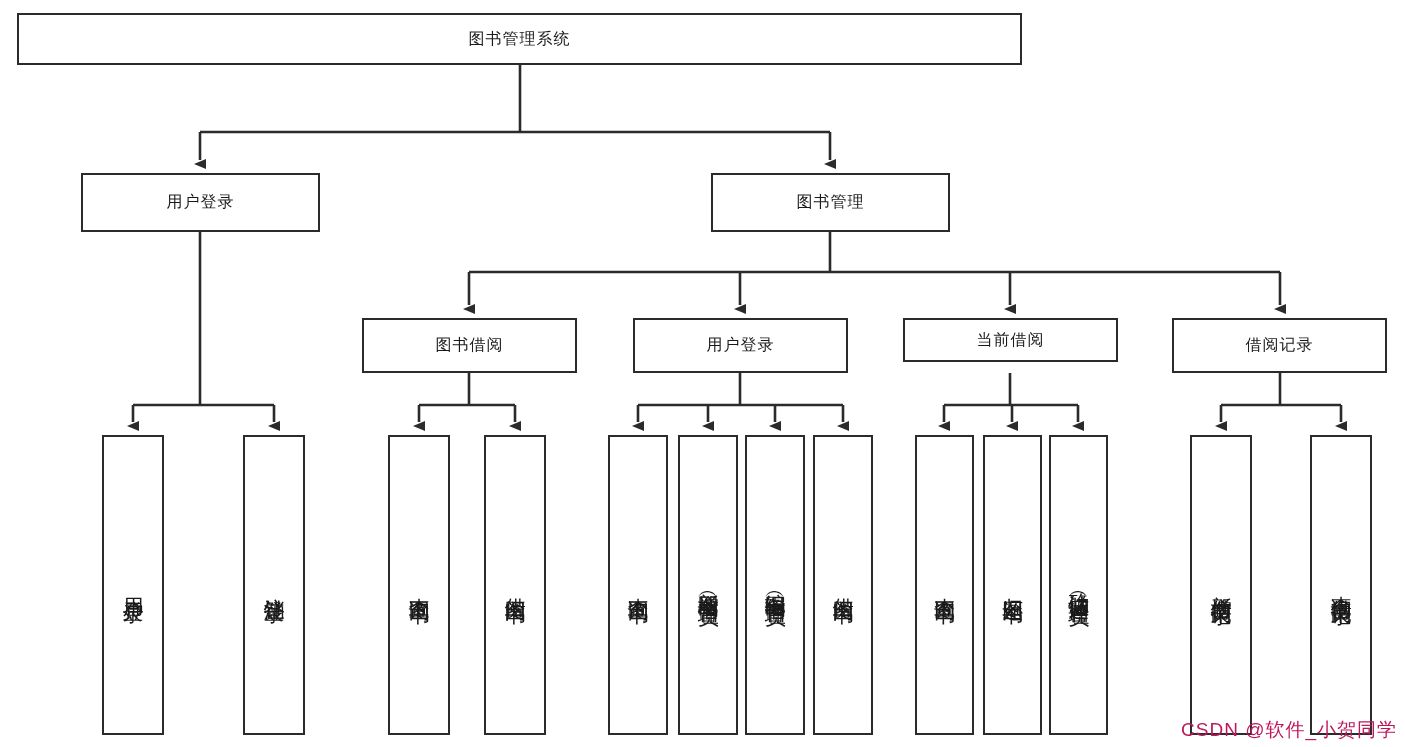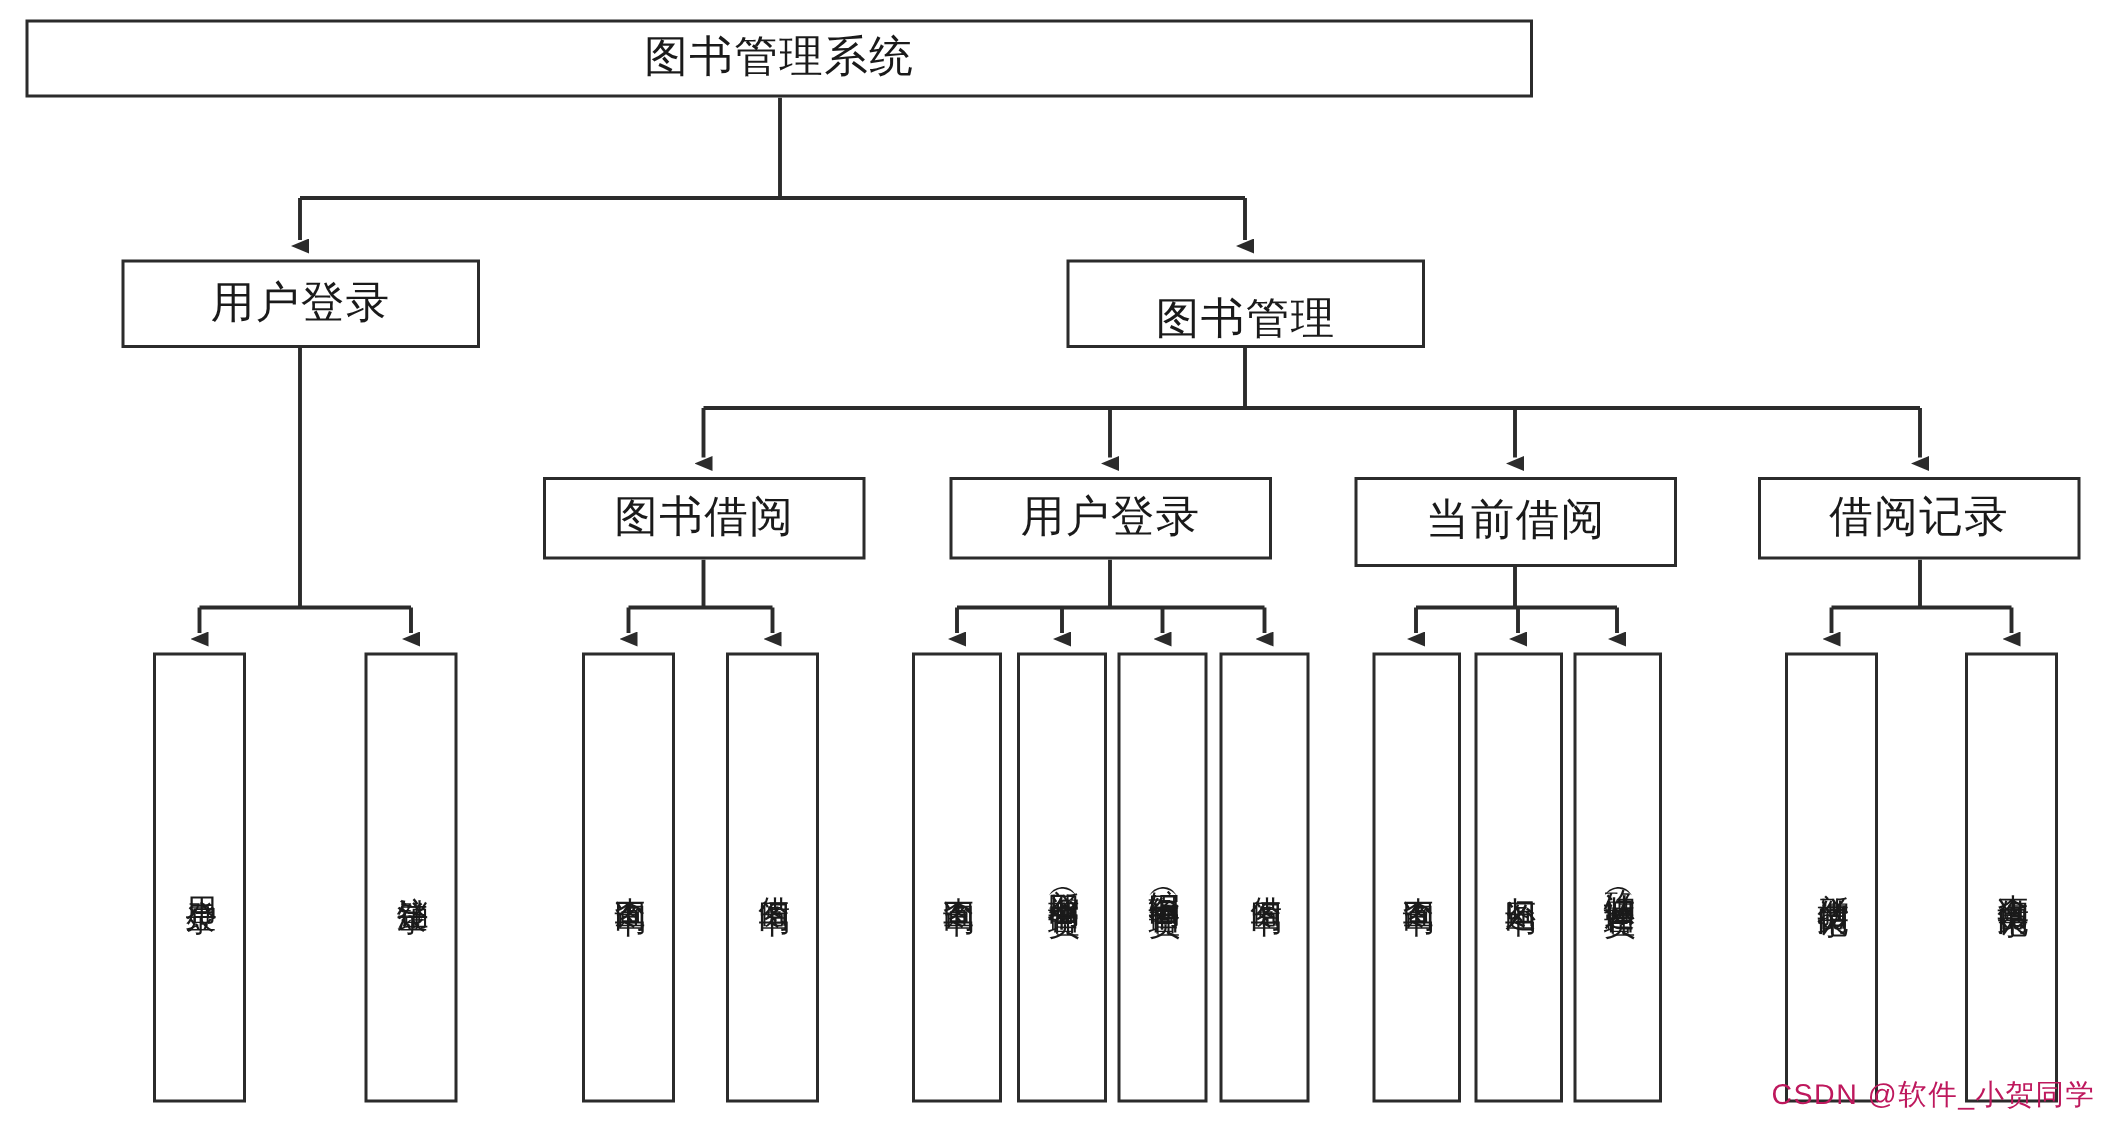--- a/index.html
+++ b/index.html
@@ -14,21 +14,21 @@
     position:absolute;
     box-sizing:border-box;
     border:2.5px solid #2b2b2b;
     background:#ffffff;
     display:flex;
     align-items:center;
     justify-content:center;
     color:#1a1a1a;
   }
   .node .label{
-    font-size:29px;
+    font-size:16px;
     line-height:1.15;
     letter-spacing:1px;
     white-space:nowrap;
     text-align:center;
   }
   .node.vertical{
     align-items:center;
     justify-content:center;
   }
   .node.vertical .label{
@@ -107,31 +107,31 @@
     </g>
   </svg>
 
   <div class="node" id="node-root" style="left: 17px; top: 13px; width: 1005px; height: 52px;">
     <span class="label">图书管理系统</span>
   </div>
 
   <div class="node" id="node-l2-0" style="left: 81px; top: 173px; width: 239px; height: 59px;">
     <span class="label">用户登录</span>
   </div>
-  <div class="node" id="node-l2-1" style="left: 711px; top: 173px; width: 239px; height: 59px; align-items: flex-end;">
+  <div class="node" id="node-l2-1" style="left: 711px; top: 173px; width: 239px; height: 59px;">
     <span class="label">图书管理</span>
   </div>
 
   <div class="node" id="node-l3-0" style="left: 362px; top: 318px; width: 215px; height: 55px;">
     <span class="label">图书借阅</span>
   </div>
   <div class="node" id="node-l3-1" style="left: 633px; top: 318px; width: 215px; height: 55px;">
     <span class="label">用户登录</span>
   </div>
-  <div class="node" id="node-l3-2" style="left: 903px; top: 318px; width: 215px; height: 60px;">
+  <div class="node" id="node-l3-2" style="left: 903px; top: 318px; width: 215px; height: 44px;">
     <span class="label">当前借阅</span>
   </div>
   <div class="node" id="node-l3-3" style="left: 1172px; top: 318px; width: 215px; height: 55px;">
     <span class="label">借阅记录</span>
   </div>
 
   <div class="node vertical" id="node-leaf-0" style="left: 102px; top: 435px; width: 62px; height: 300px;">
     <span class="label">用户登录</span>
   </div>
   <div class="node vertical" id="node-leaf-1" style="left: 243px; top: 435px; width: 62px; height: 300px;">

